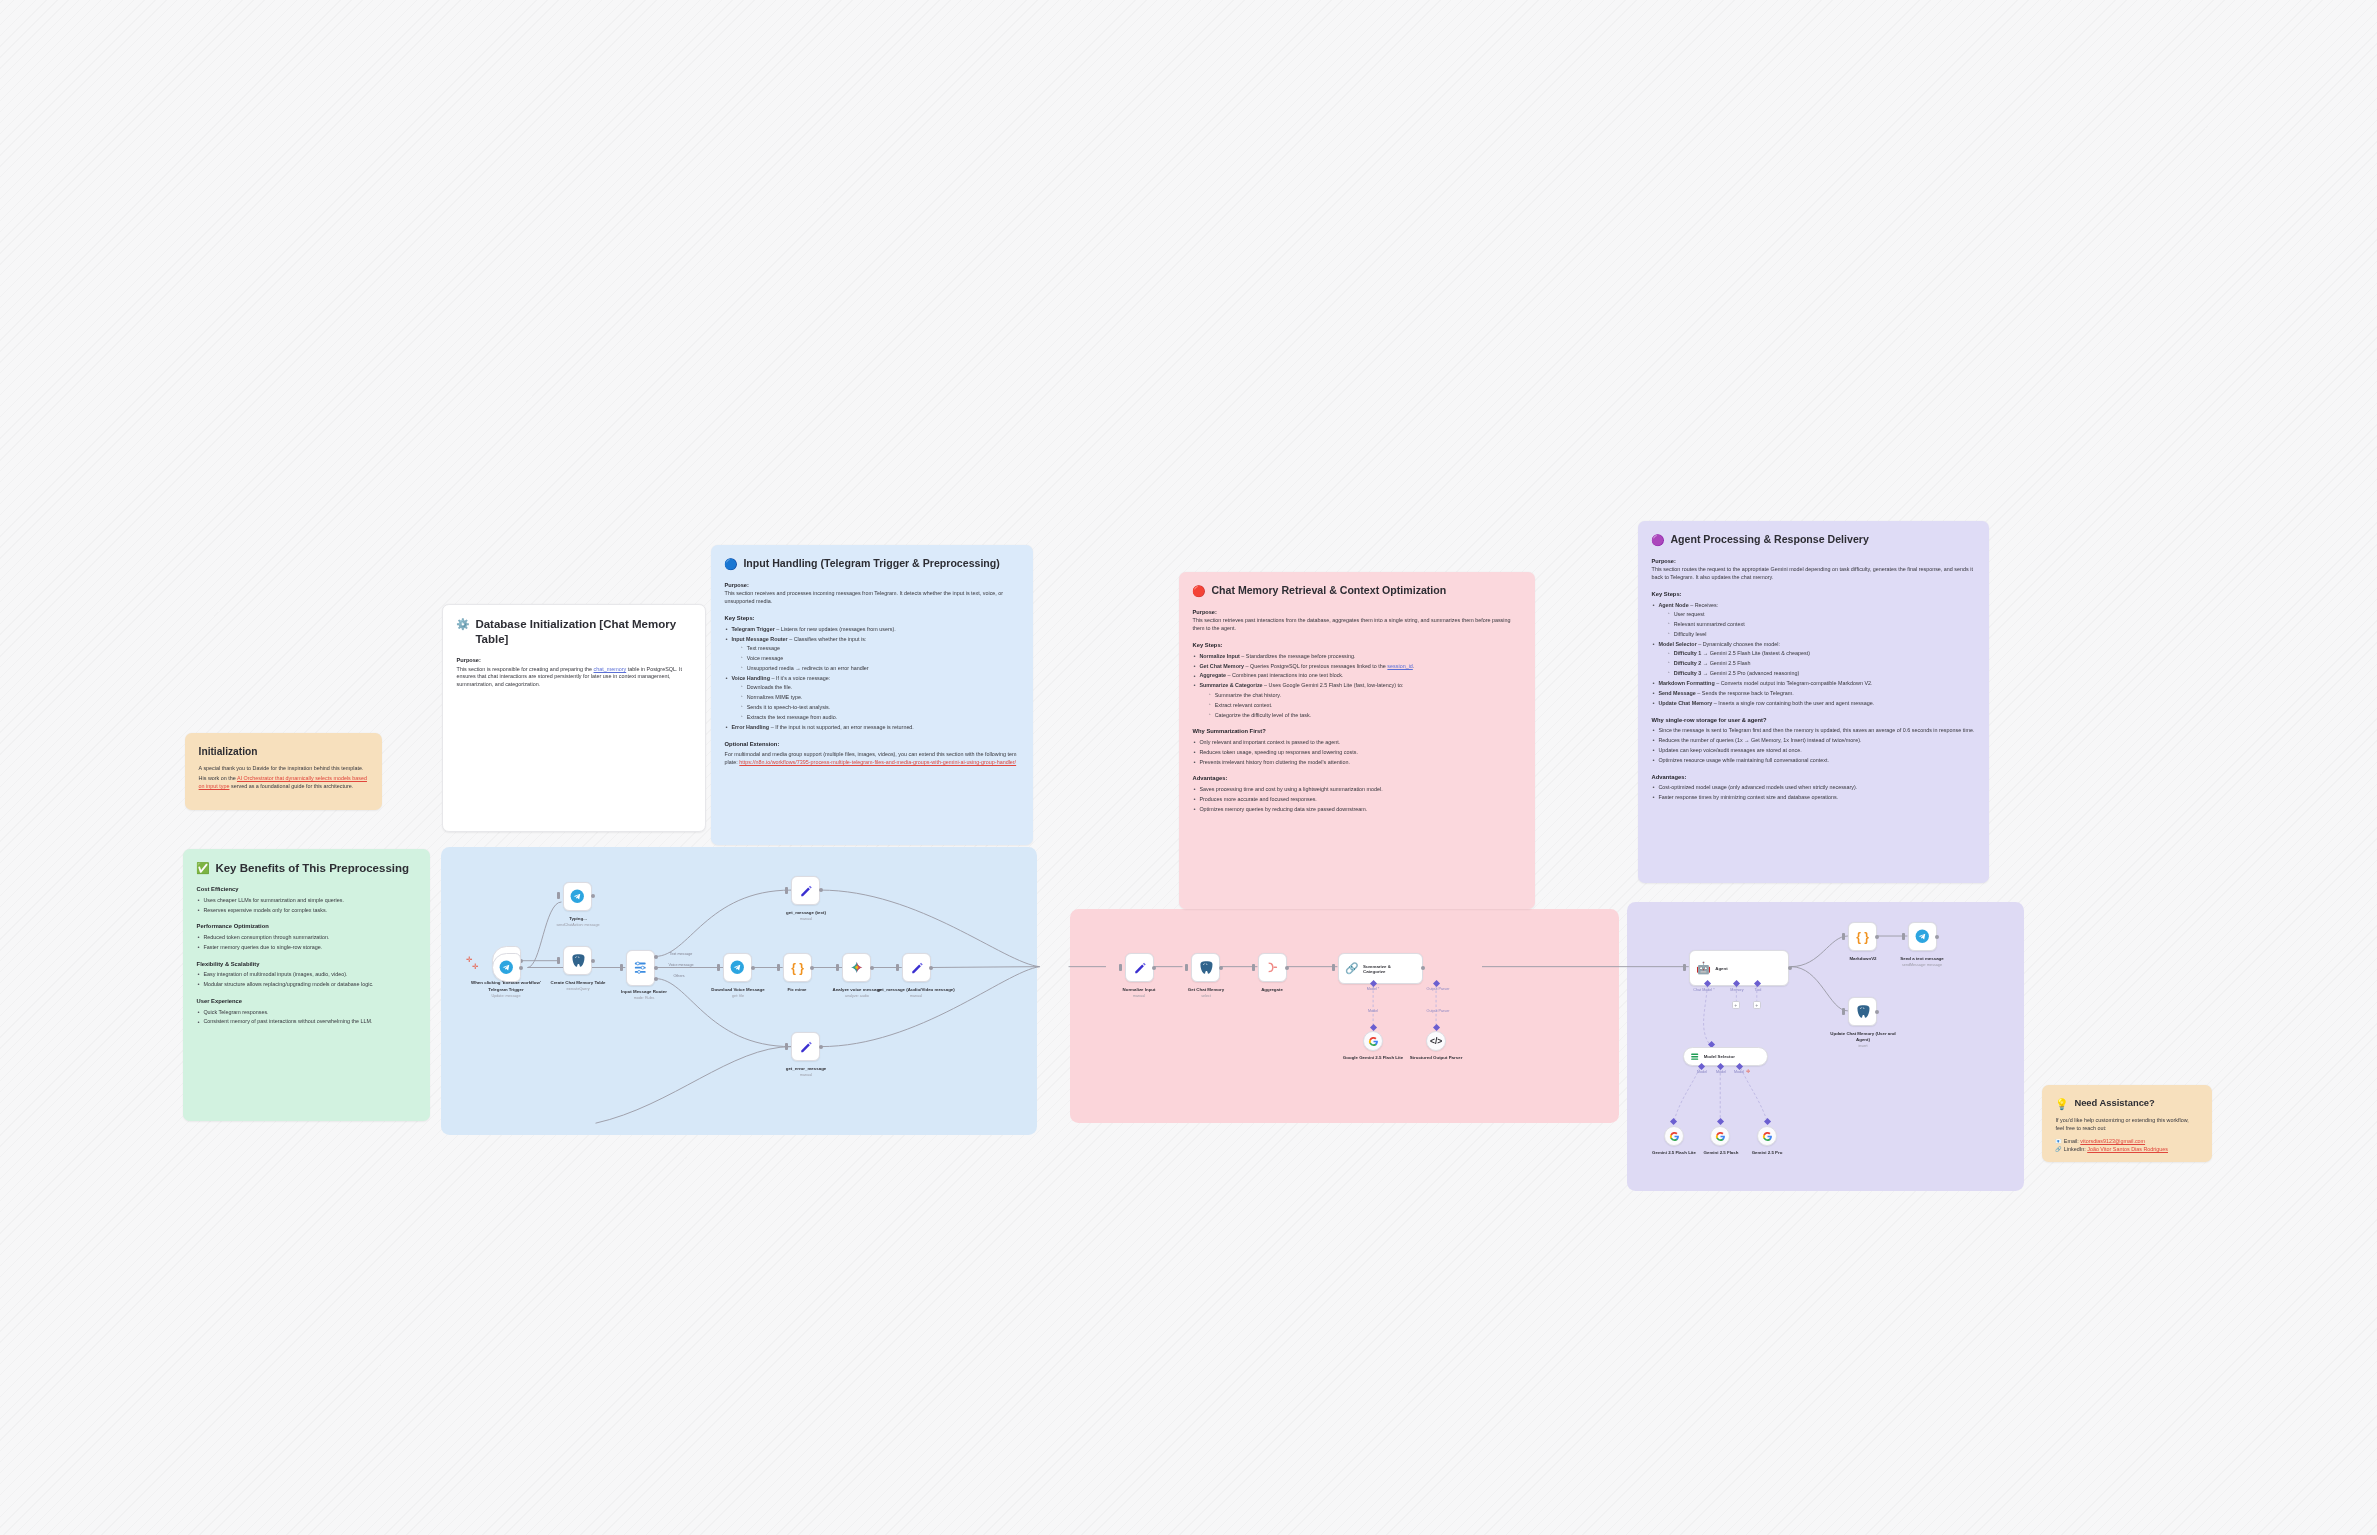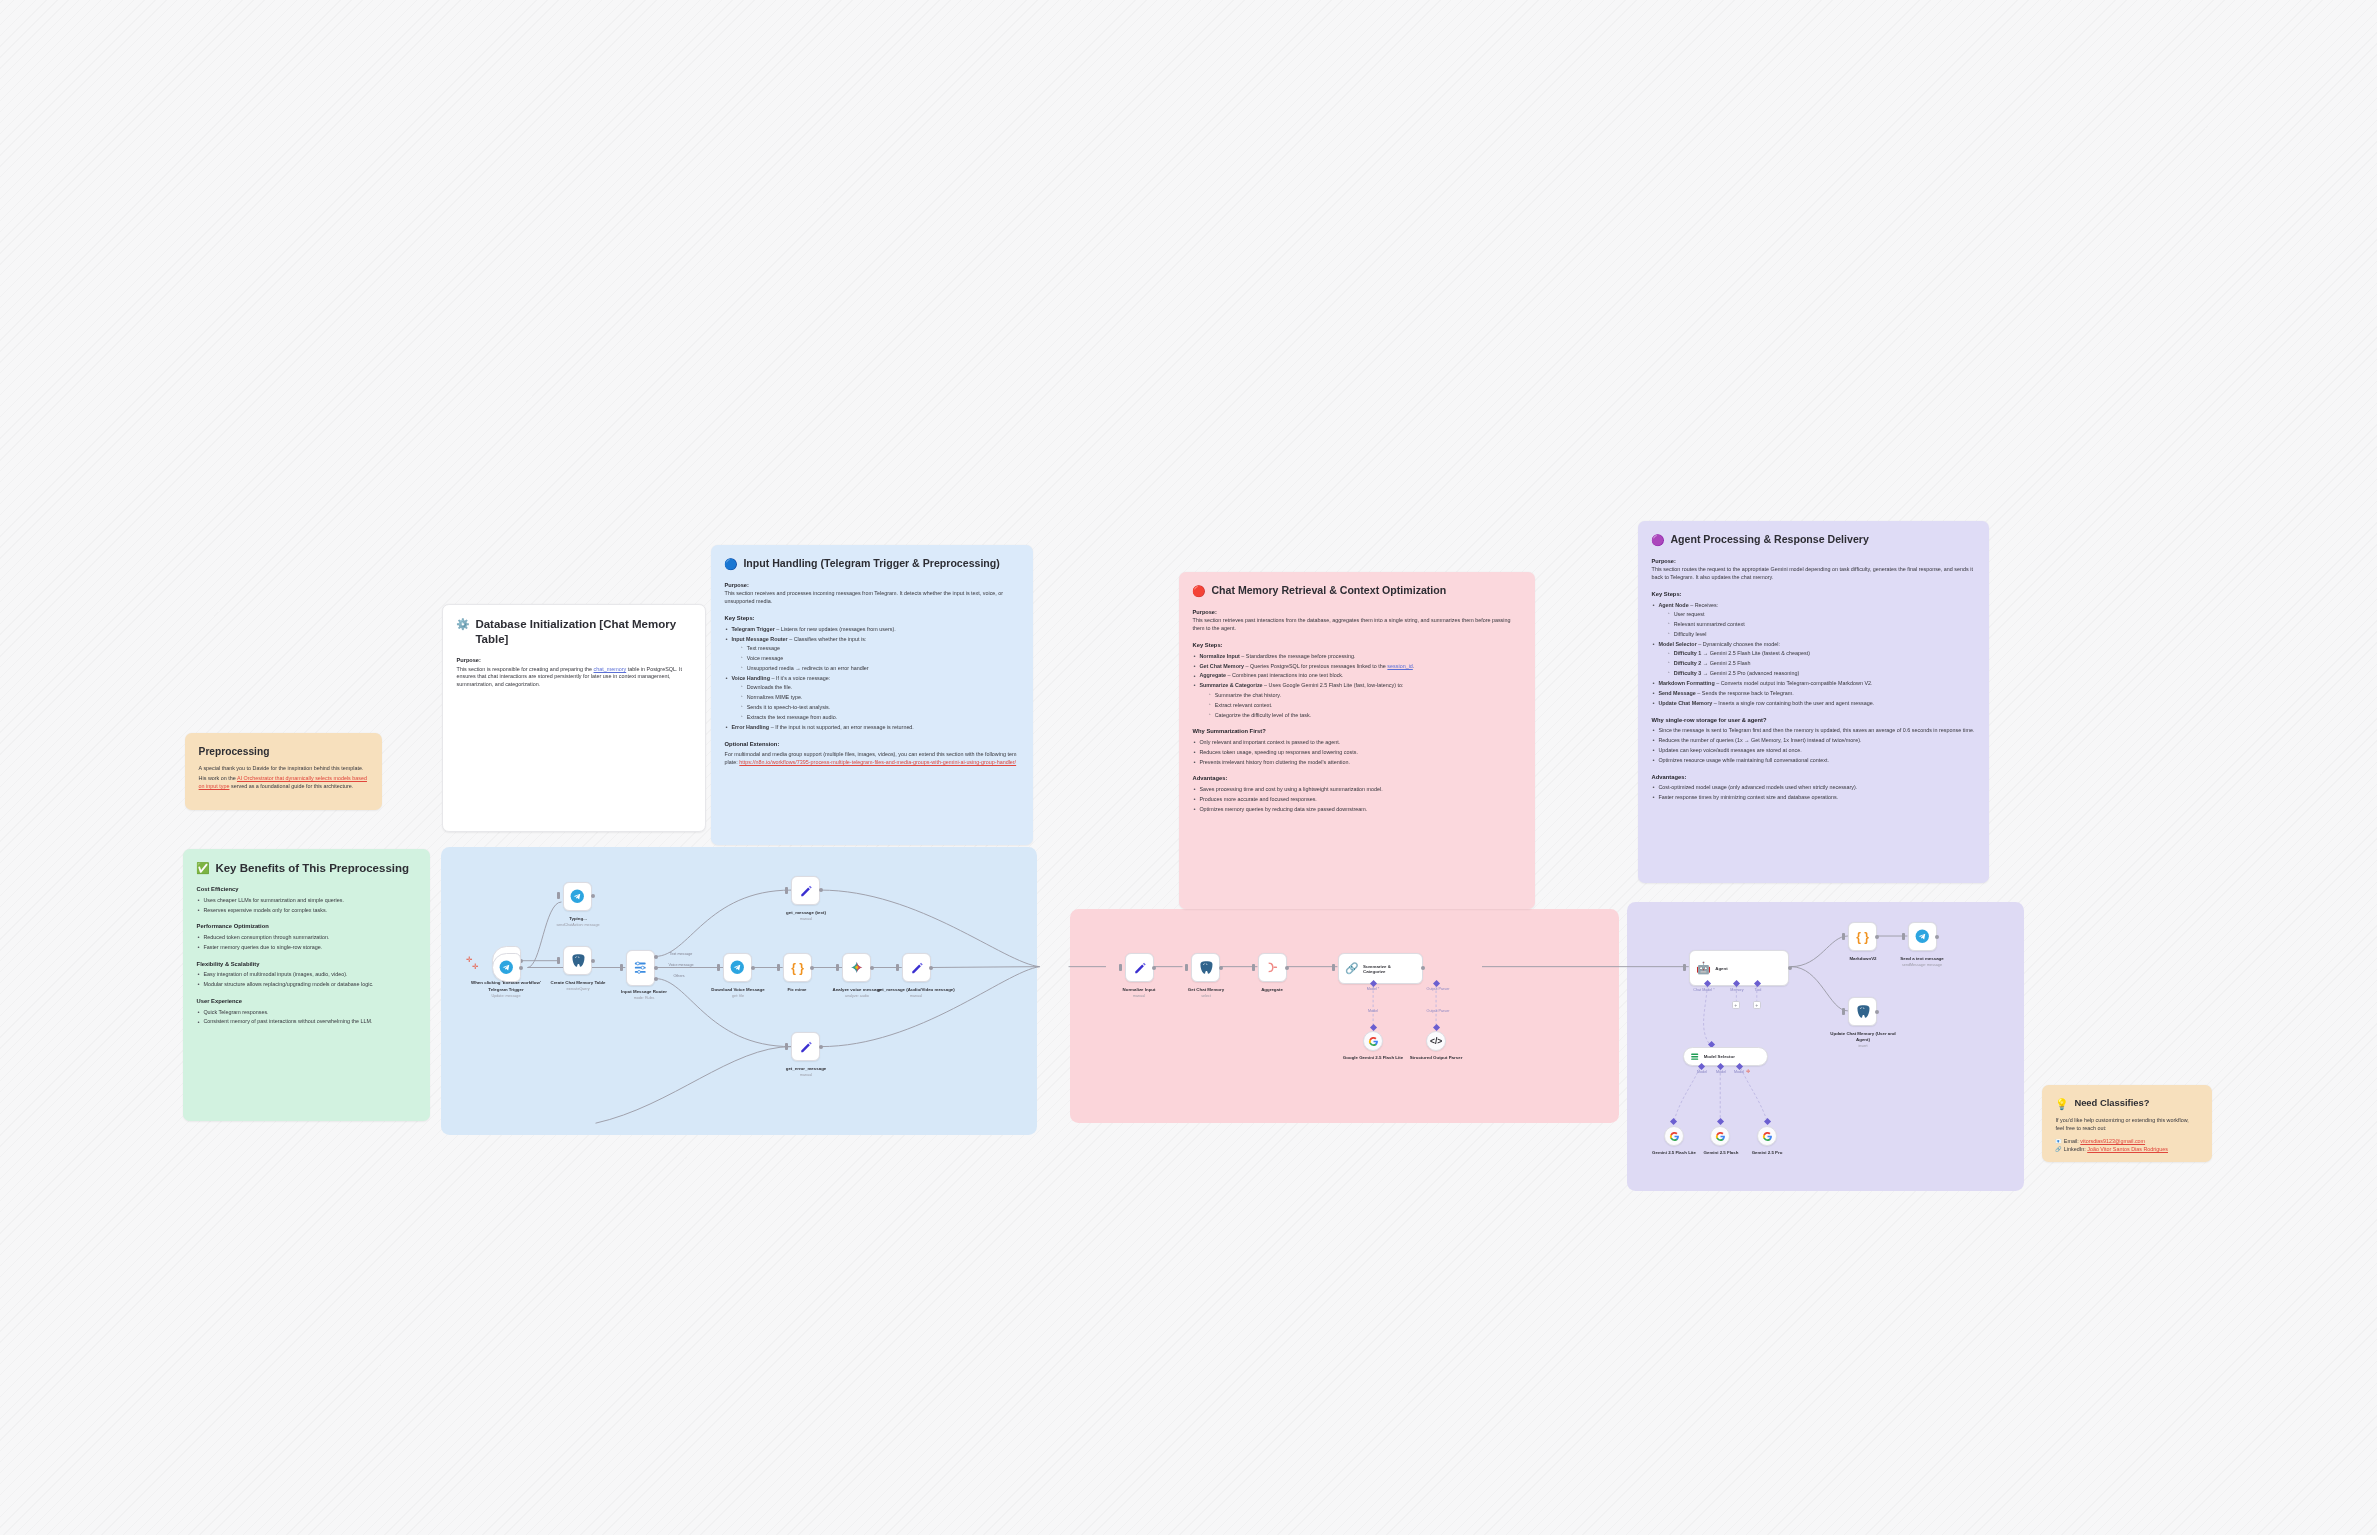--- a/index.html
+++ b/index.html
@@ -177,21 +177,21 @@
       <path d="M2065,1153 L2065,1176"></path>
 
       <path d="M2000,1250 C1990,1275 1975,1290 1967,1320"></path>
       <path d="M2022,1250 L2022,1320"></path>
       <path d="M2044,1250 C2054,1275 2068,1290 2078,1320"></path>
     </g>
   </svg>
 
   <div class="sticky sk-orange" style="left:185px; top:733px; width:197px; height:77px;">
     <h2 style="font-size:10.2px; margin-bottom:6.8px;">
-        <span>Preprocessing</span>
+        <span>Initialization</span>
       </h2>
     <p style="margin-bottom:2.6px;">A special thank you to Davide for the inspiration behind this template.</p>
     <p>
       <span>His work on the </span><span class="lnk-red">AI Orchestrator that dynamically selects models based on input type</span><span> served as a foundational guide for this architecture.</span>
     </p>
   </div>
 
   <div class="sticky sk-green" style="left:183px; top:849px; width:247px; height:272px;">
     <h2>
         <span class="emoji">✅</span>
@@ -331,21 +331,21 @@
     <span class="sect">Advantages:</span>
     <ul>
       <li>Cost-optimized model usage (only advanced models used when strictly necessary).</li>
       <li>Faster response times by minimizing context size and database operations.</li>
     </ul>
   </div>
 
   <div class="sticky sk-orange" style="left:2042px; top:1085px; width:170px; height:77px;">
     <h2 style="font-size:9.4px; margin-bottom:6px;">
         <span class="emoji">💡</span>
-        <span>Need Classifies?</span>
+        <span>Need Assistance?</span>
       </h2>
     <p style="margin-bottom:5.1px;">If you'd like help customizing or extending this workflow, feel free to reach out:</p>
     <p><span>📧 Email: </span><span class="lnk-red">vitorsdias9123@gmail.com</span></p>
     <p><span>🔗 LinkedIn: </span><span class="lnk-red">João Vitor Santos Dias Rodrigues</span></p>
   </div>
 
   <div class="plus-tag" style="left:466px; top:956px;">✛</div>
   <div class="node trig" style="left:492px; top:946px;">
     <span class="glyph">➤</span>
   </div>

